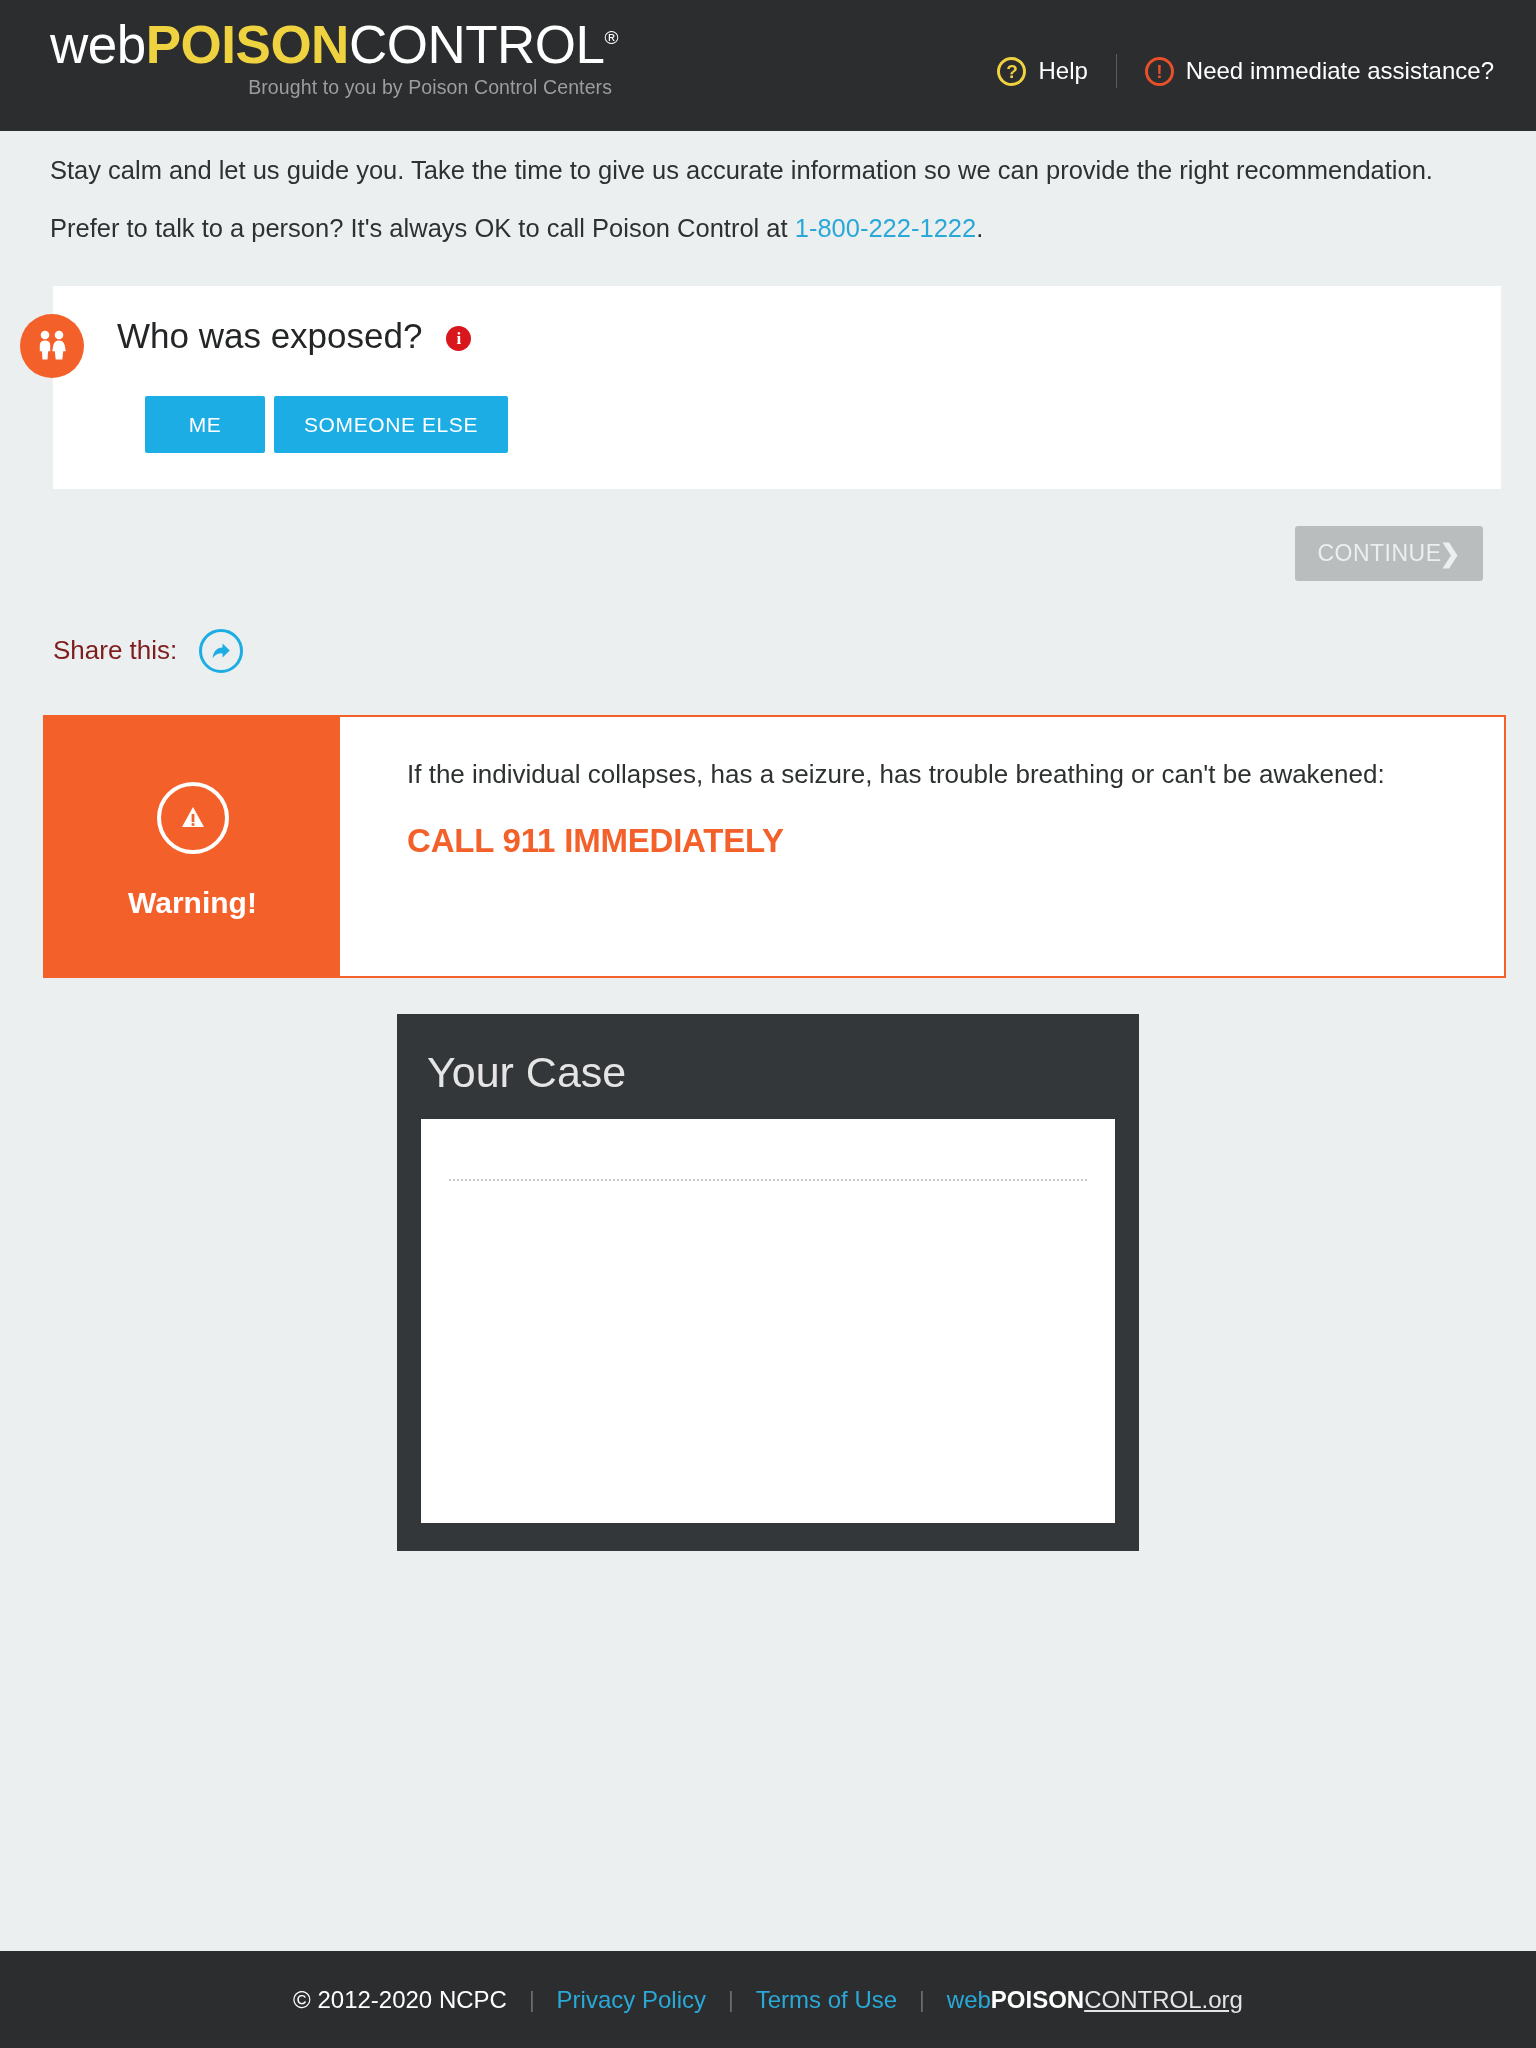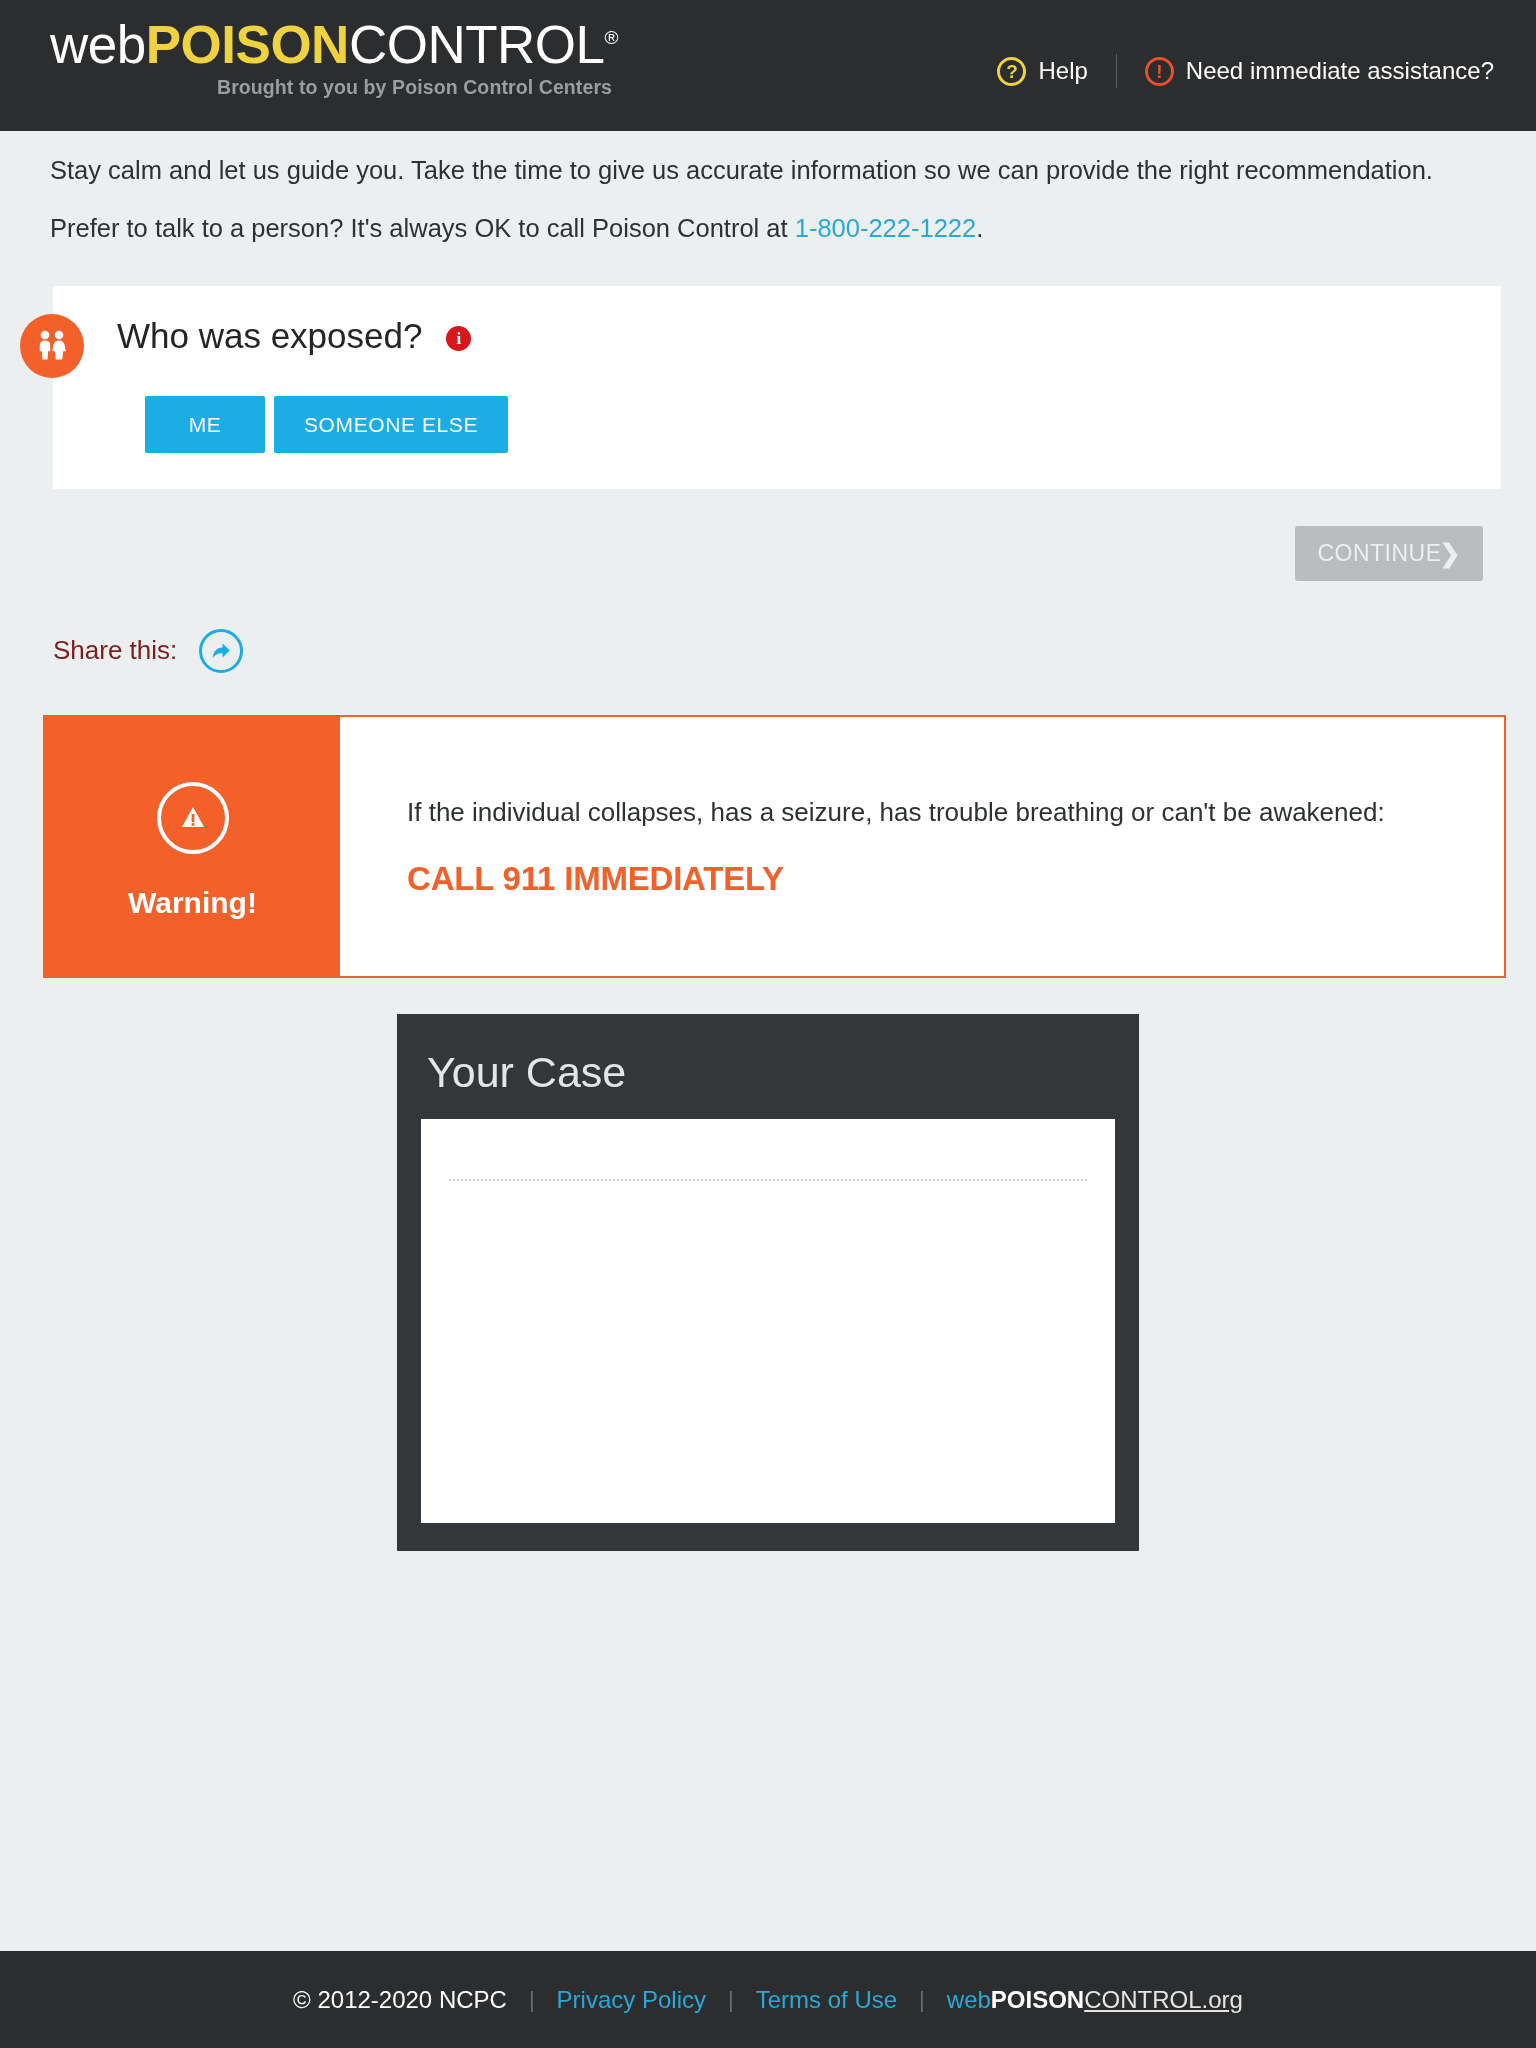--- a/index.html
+++ b/index.html
@@ -30,21 +30,21 @@
     line-height: 1.0;
     white-space: nowrap;
   }
   .brand-title .b1 { font-weight: 400; }
   .brand-title .b2 { color: #efd240; font-weight: 700; }
   .brand-title .b3 { color: #ffffff; font-weight: 400; }
   .brand-reg { font-size: 19px; vertical-align: super; color:#ffffff; }
   .brand-sub {
     font-size: 19.5px;
     color: #9b9d9f;
-    font-weight: 700;
+    font-weight: 400;
     text-align: right;
     margin-top: 5px;
     padding-right: 6px;
     letter-spacing: 0.1px;
   }
   .header-right {
     position: absolute;
     right: 42px;
     top: 54px;
     display: flex;
@@ -174,21 +174,21 @@
     padding-top: 10px;
   }
   .warn-tri-circle {
     width: 72px; height: 72px; border-radius: 50%;
     border: 4px solid #ffffff;
     display: flex; align-items: center; justify-content: center;
   }
   .warn-word {
     color: #ffffff; font-size: 30px; font-weight: 700; margin-top: 32px;
   }
-  .warn-right { flex: 1 1 auto; padding: 40px 55px 40px 67px; margin-top: 38px; }
+  .warn-right { flex: 1 1 auto; padding: 40px 55px 40px 67px; }
   .warn-text { font-size: 26px; color: #2e3132; line-height: 1.35; }
   .warn-call { font-size: 33px; font-weight: 700; color: #f4602a; margin-top: 30px; letter-spacing: -0.2px; }
 
   
   .case-wrap { display: flex; justify-content: center; margin-top: 36px; }
   .case-panel {
     background: #33373a;
     width: 742px;
     padding: 24px 24px 28px 24px;
   }

